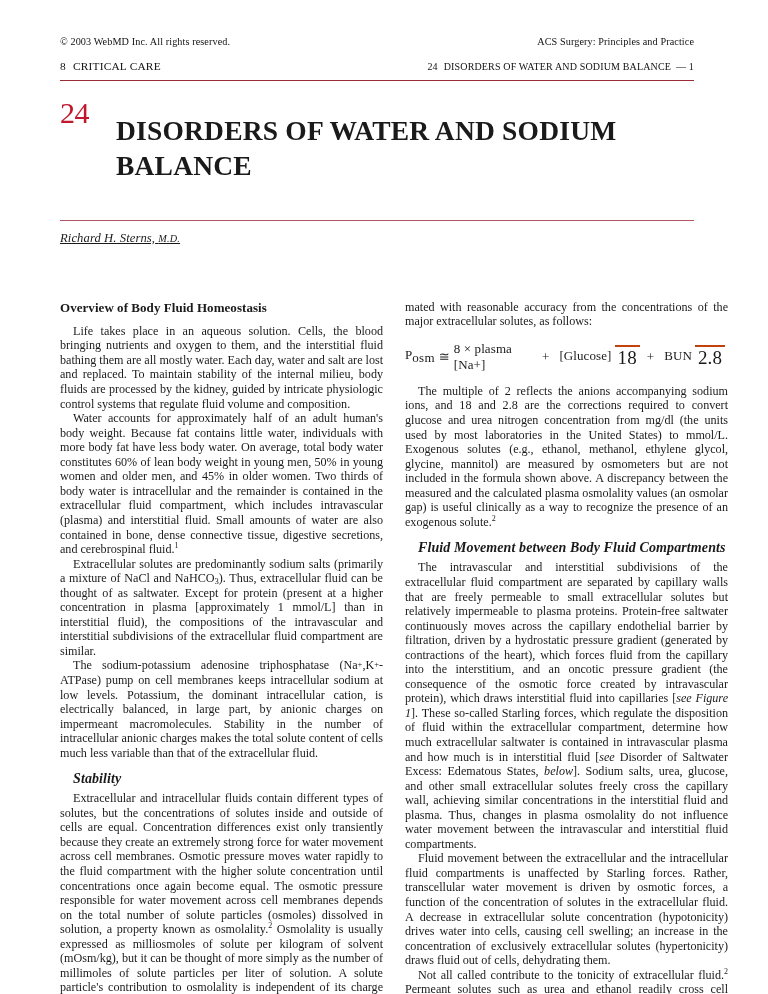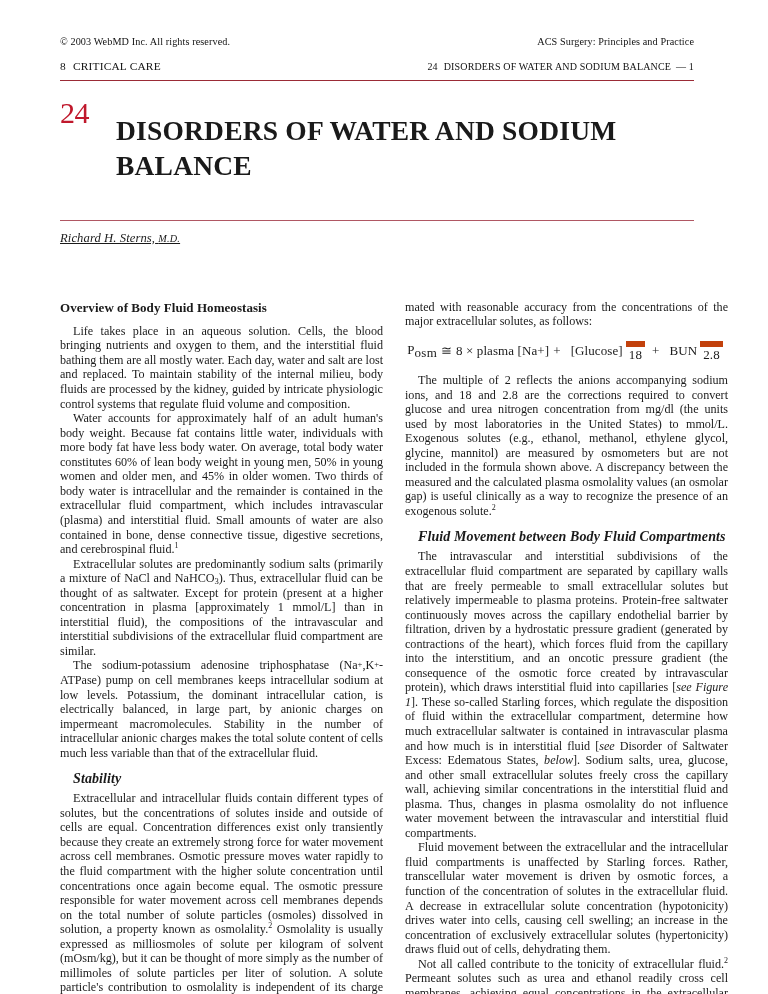--- a/index.html
+++ b/index.html
@@ -173,25 +173,25 @@
     align-items: center;
     vertical-align: middle;
     margin: 0 3px;
     line-height: 1.08;
   }
   .frac .num {
     padding: 0 3px 1px 3px;
     font-size: 13px;
   }
   .frac .den {
-    border-top: 6px solid #c2410c;
+    border-top: 2px solid #c2410c;
     padding: 1px 3px 0 3px;
     width: 100%;
     text-align: center;
-    font-size: 13px;
+    font-size: 19px;
   }
 </style>
 </head>
 <body>
 
 <div class="page">
 
   <div class="runhead">
     <div class="runhead-row">
       <span class="runhead-left-1">© 2003 WebMD Inc. All rights reserved.</span>

